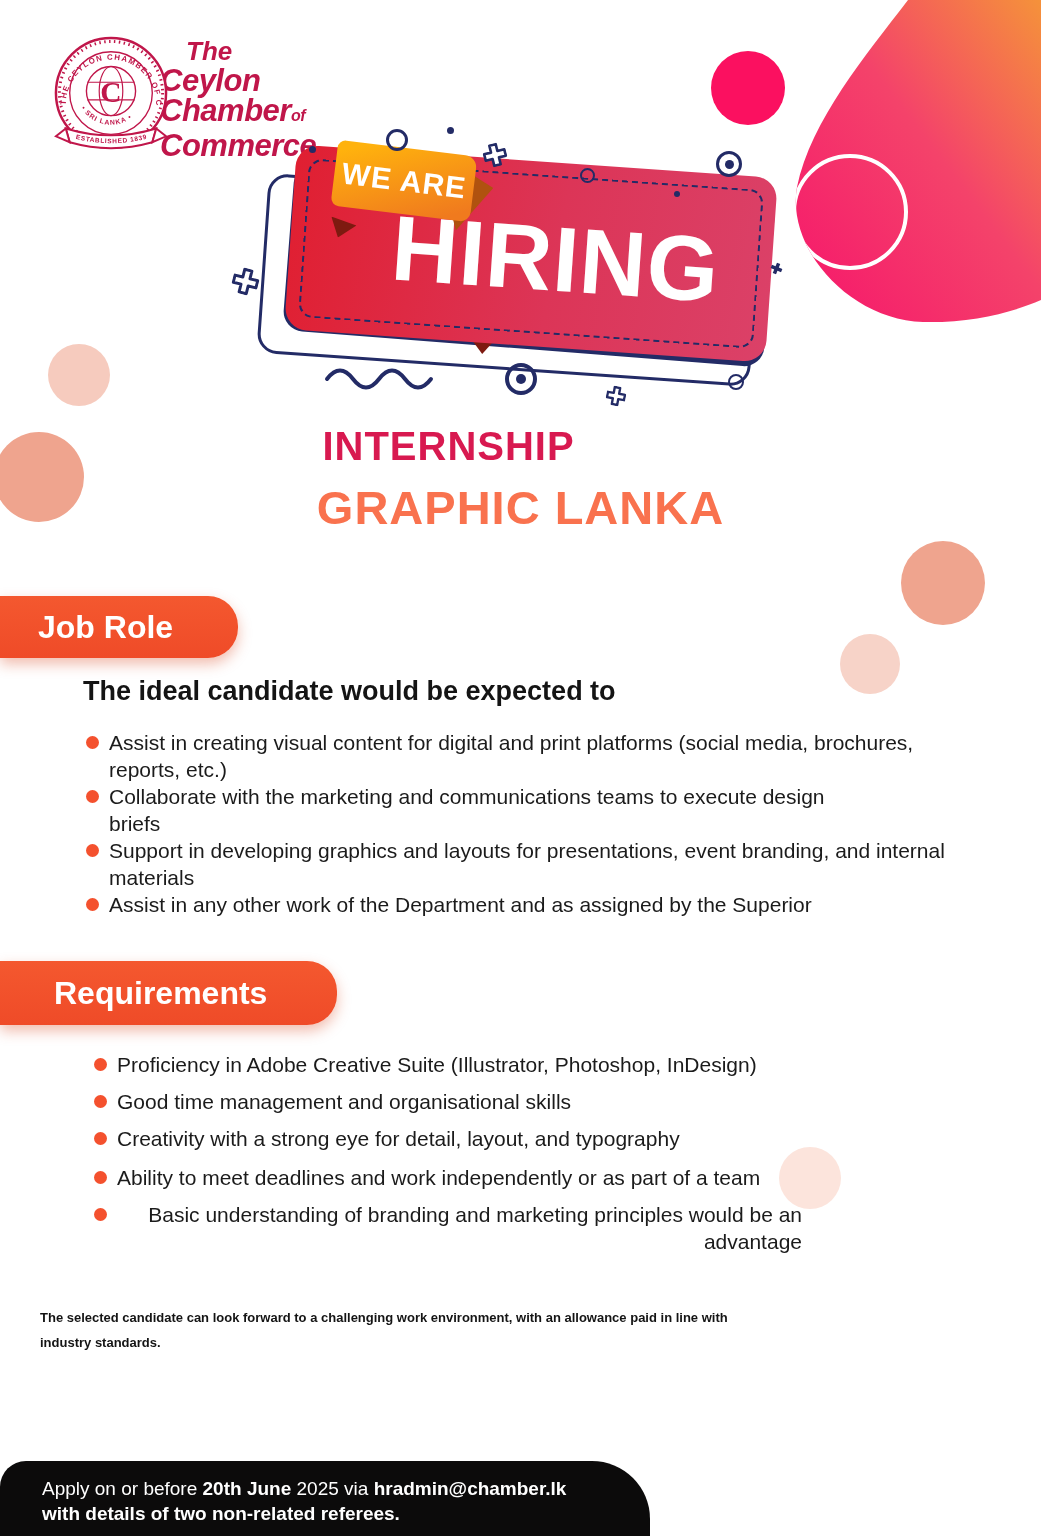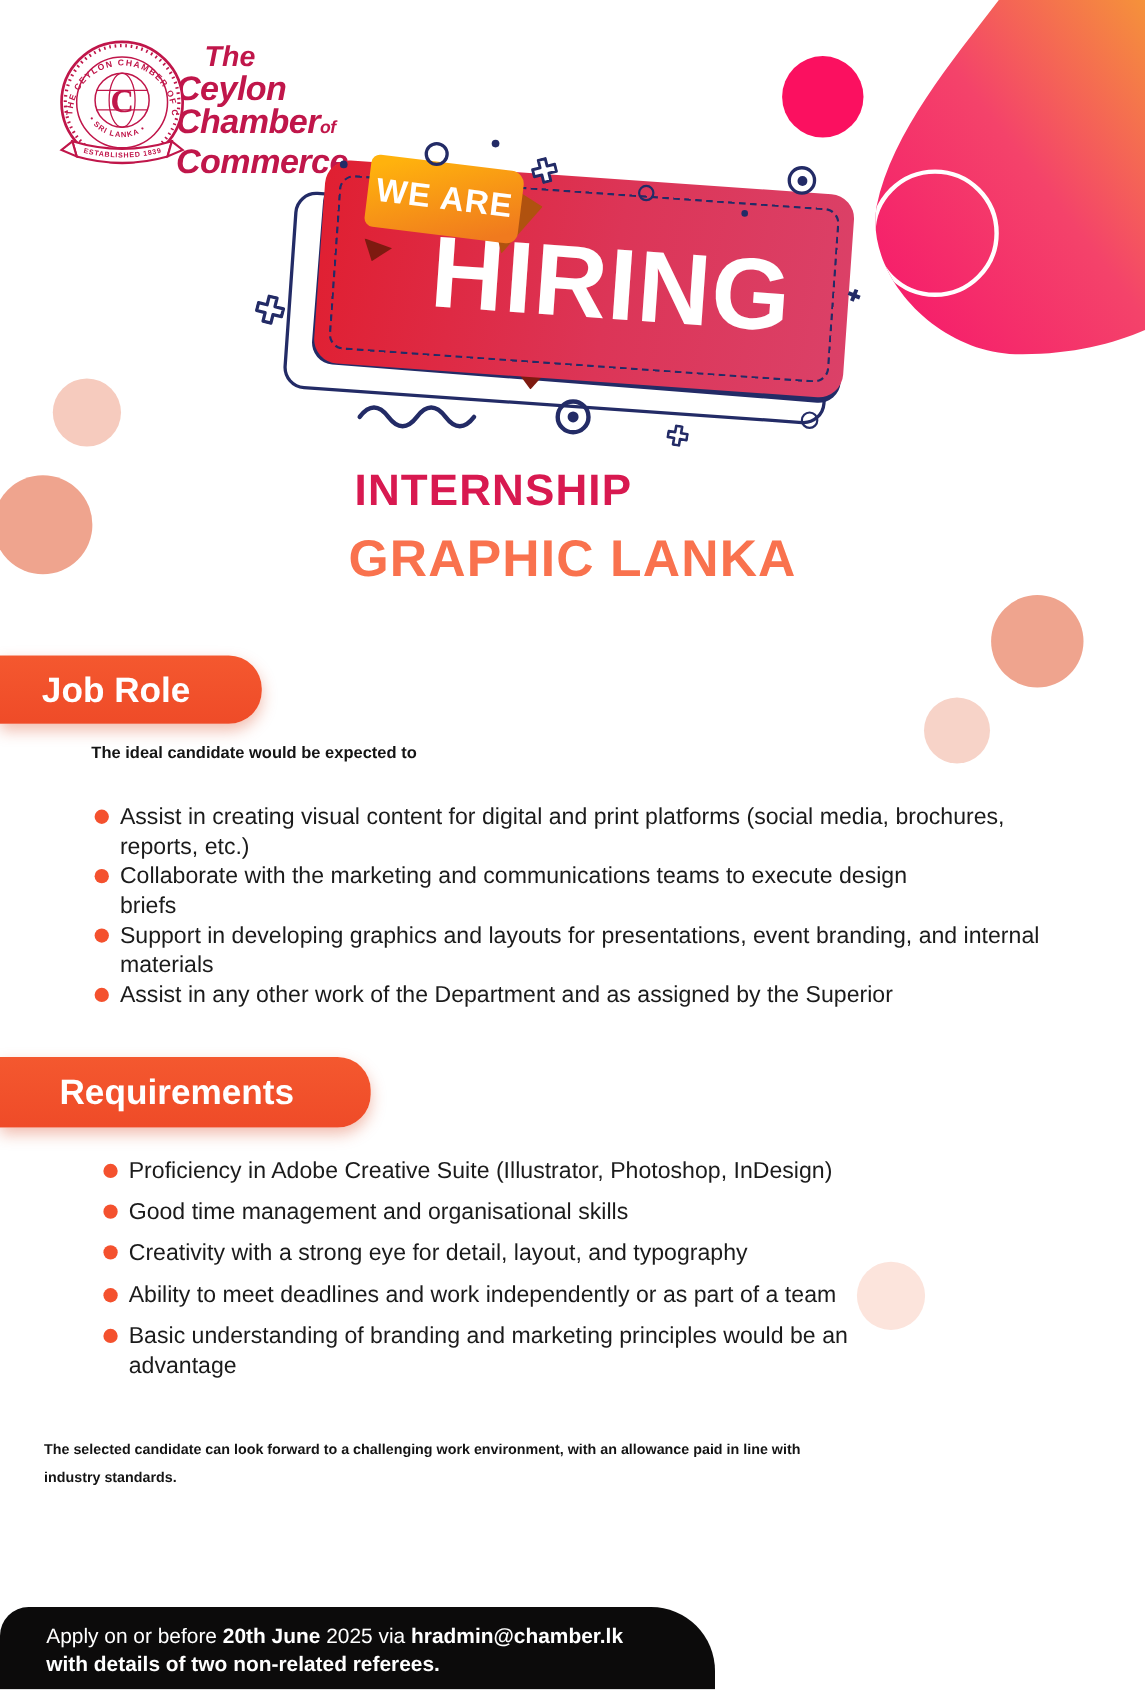--- a/index.html
+++ b/index.html
@@ -53,35 +53,35 @@
      font-size:47px;font-weight:700;letter-spacing:1px;z-index:7;}
 
   
   .badge{left:0;background:linear-gradient(180deg,#F4582F,#EF4B28);color:#fff;font-weight:700;
      font-size:32px;display:flex;align-items:center;z-index:7;
      box-shadow:0 6px 14px rgba(214,62,24,0.35);}
   .badge.job{top:596px;width:238px;height:62px;border-radius:0 30px 30px 0;padding-left:38px;box-sizing:border-box;}
   .badge.req{top:961px;width:337px;height:64px;border-radius:0 30px 30px 0;padding-left:54px;box-sizing:border-box;}
 
   
-  .intro{left:83px;top:676px;font-size:15px;font-weight:700;color:#141414;z-index:7;}
+  .intro{left:83px;top:676px;font-size:27px;font-weight:700;color:#141414;z-index:7;}
   ul.blist{list-style:none;margin:0;padding:0;z-index:7;}
   ul.blist li{display:flex;font-size:21px;line-height:27px;color:#1b1b1b;}
   ul.blist li .bdot{width:13px;height:13px;border-radius:50%;background:#F4512E;
      margin:7px 10px 0 0;flex-shrink:0;}
   .joblist{left:86px;top:729px;}
   .joblist li:nth-child(1) span.t{max-width:845px;}
   .joblist li:nth-child(2) span.t{max-width:720px;}
   .joblist li:nth-child(3) span.t{max-width:855px;}
   .joblist li:nth-child(4) span.t{max-width:900px;}
   .reqlist{left:94px;top:1051px;}
   .reqlist li{margin-bottom:10px;}
   .reqlist li:nth-child(3){margin-bottom:12px;}
   .reqlist li:nth-child(4) span.t{max-width:645px;}
-  .reqlist li:nth-child(5) span.t{max-width:685px;}
+  .reqlist li:nth-child(5) span.t{max-width:685px;text-align:right;}
 
   .closing{left:40px;top:1305px;max-width:740px;font-size:13px;line-height:25px;
      font-weight:700;color:#141414;z-index:7;}
 
   
   .footer{left:0;top:1461px;width:650px;height:75px;background:#0C0B0B;
      border-radius:26px 58px 0 0;color:#fff;z-index:8;box-sizing:border-box;
      padding:15px 0 0 42px;font-size:19px;line-height:25px;}
   .footer b{font-weight:700;}
   .footer .em{font-weight:700;}

